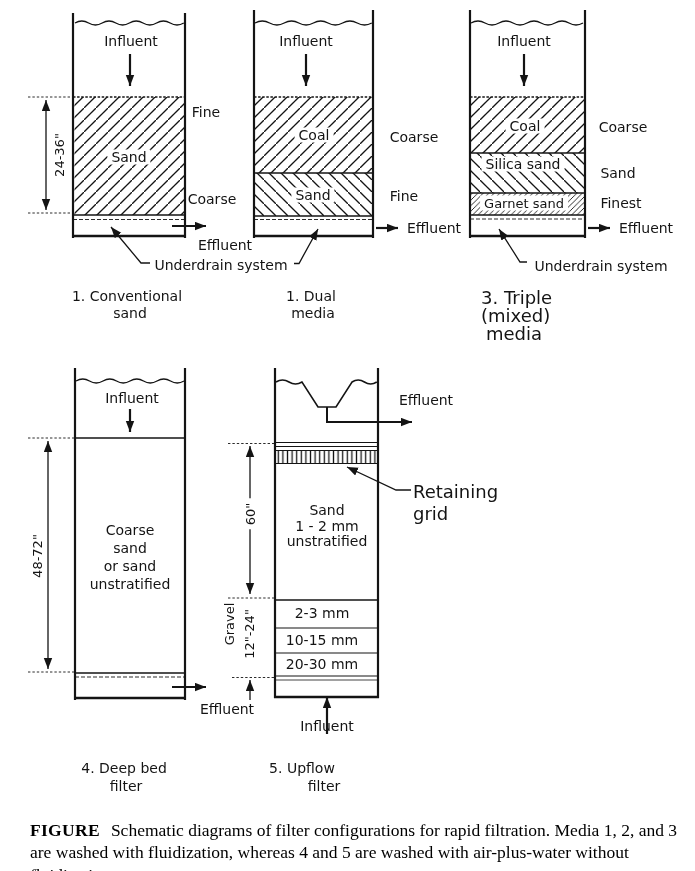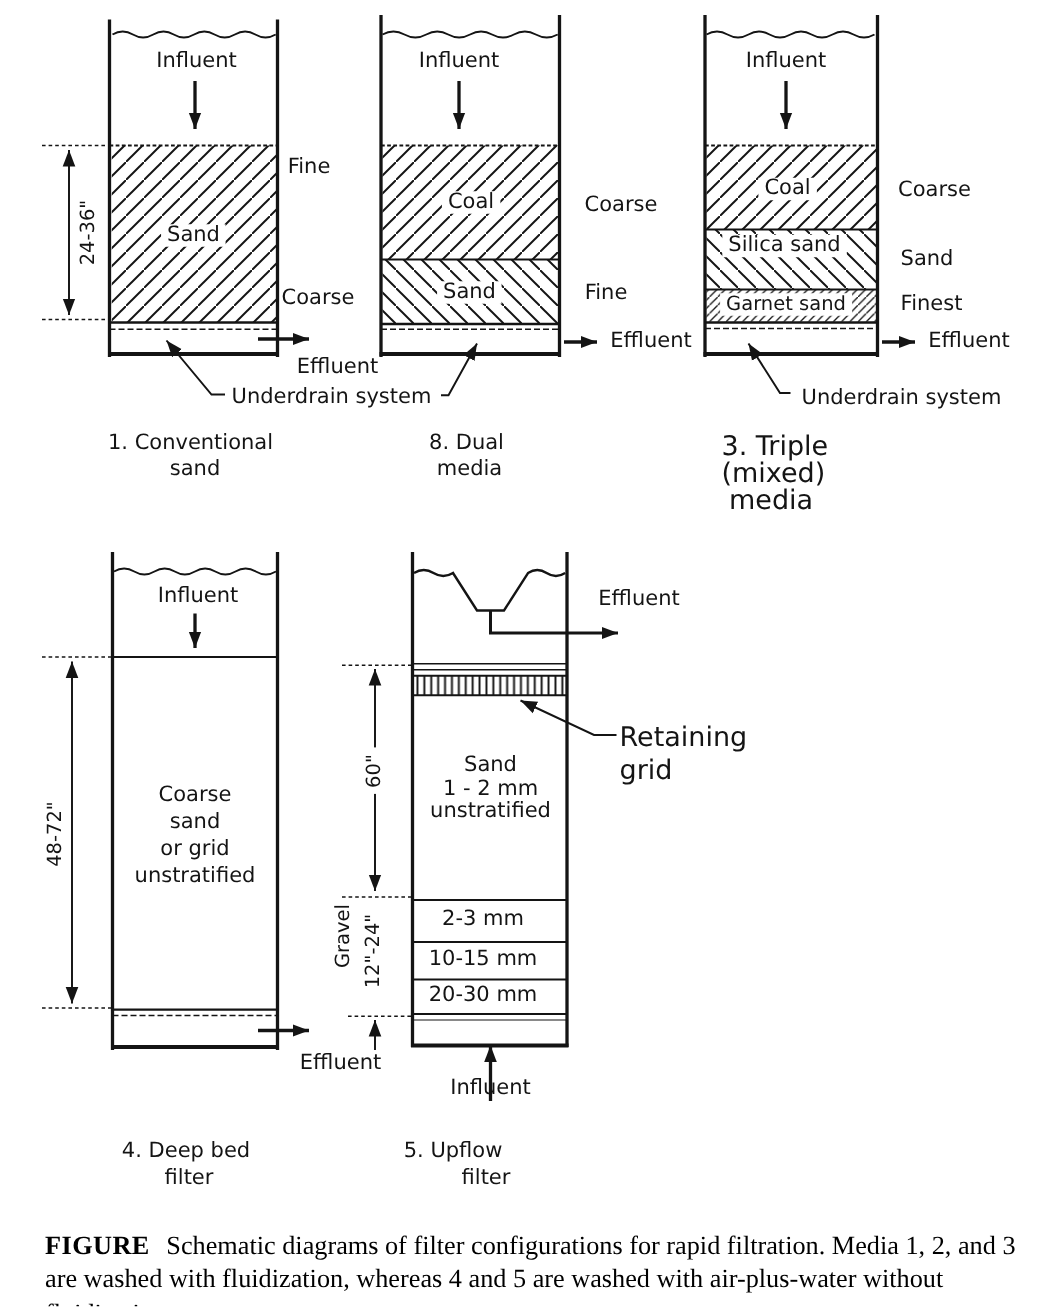--- a/index.html
+++ b/index.html
@@ -147,21 +147,21 @@
 <span class="lbl" style="left:130px;top:313px;">sand</span>
 
 <span class="lbl" style="left:221px;top:265px;">Underdrain system</span>
 
 <span class="lbl" style="left:306px;top:41px;">Influent</span>
 <span class="lbl chip" style="left:314px;top:135px;">Coal</span>
 <span class="lbl chip" style="left:313px;top:195px;">Sand</span>
 <span class="lbl" style="left:414px;top:137px;">Coarse</span>
 <span class="lbl" style="left:404px;top:196px;">Fine</span>
 <span class="lbl" style="left:434px;top:228px;">Effluent</span>
-<span class="lbl" style="left:311px;top:296px;">8. Dual</span>
+<span class="lbl" style="left:311px;top:296px;">1. Dual</span>
 <span class="lbl" style="left:313px;top:313px;">media</span>
 
 <span class="lbl" style="left:524px;top:41px;">Influent</span>
 <span class="lbl chip" style="left:525px;top:126px;">Coal</span>
 <span class="lbl chip" style="left:523px;top:164px;">Silica sand</span>
 <span class="lbl chip sm" style="left:524px;top:203px;">Garnet sand</span>
 <span class="lbl" style="left:623px;top:127px;">Coarse</span>
 <span class="lbl" style="left:618px;top:173px;">Sand</span>
 <span class="lbl" style="left:621px;top:203px;">Finest</span>
 <span class="lbl" style="left:646px;top:228px;">Effluent</span>
@@ -169,21 +169,21 @@
 <div class="blkL lh18" style="left:481px;top:289px;">
   <div>3. Triple</div>
   <div>(mixed)</div>
   <div style="padding-left:5px;">media</div>
 </div>
 
 <span class="lbl" style="left:132px;top:398px;">Influent</span>
 <div class="blkC lh18" style="left:130px;top:557px;">
   <div>Coarse</div>
   <div>sand</div>
-  <div>or grid</div>
+  <div>or sand</div>
   <div>unstratified</div>
 </div>
 <span class="lbl rot sm" style="left:37px;top:556px;">48-72"</span>
 <span class="lbl" style="left:227px;top:709px;">Effluent</span>
 <span class="lbl" style="left:124px;top:768px;">4. Deep bed</span>
 <span class="lbl" style="left:126px;top:786px;">filter</span>
 
 <span class="lbl" style="left:426px;top:400px;">Effluent</span>
 <div class="blkL lh22" style="left:413px;top:481px;">
   <div>Retaining</div>

